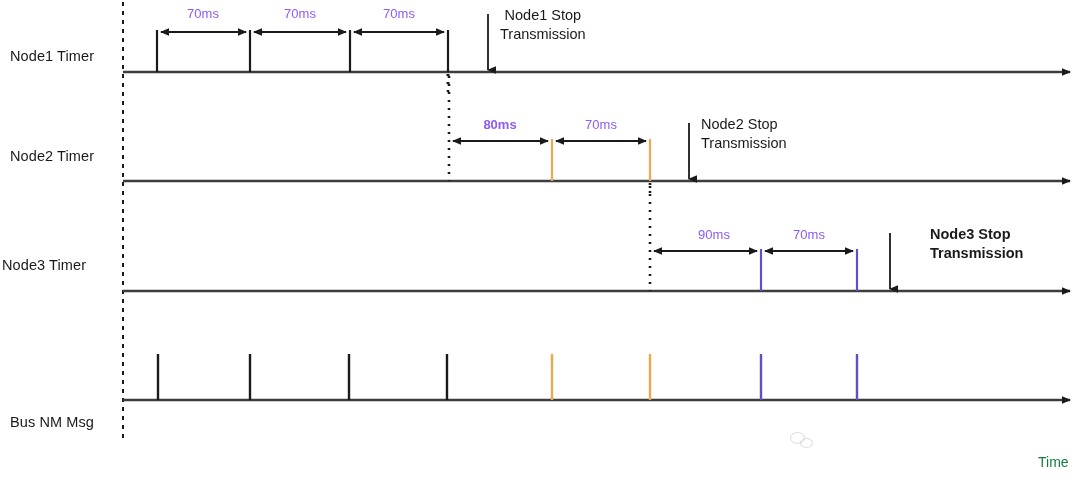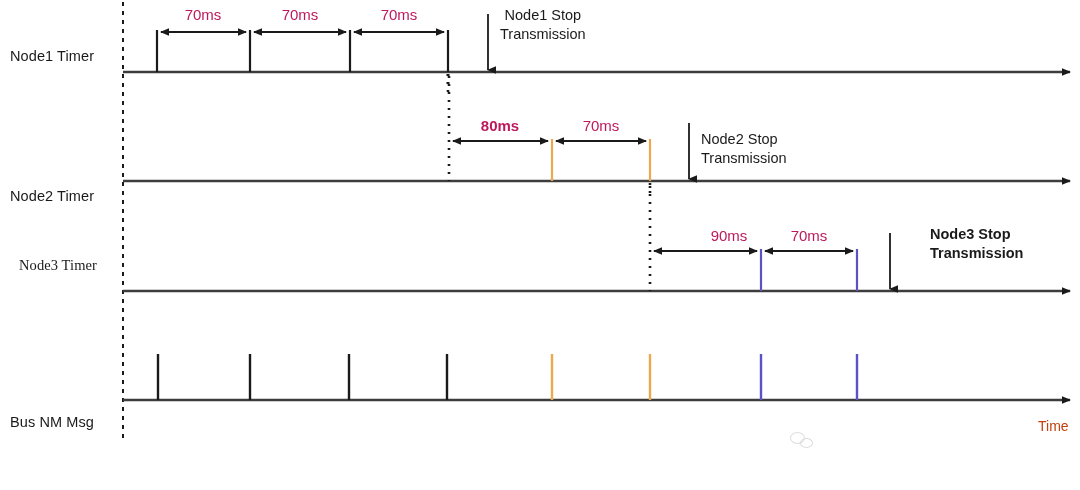--- a/index.html
+++ b/index.html
@@ -25,36 +25,37 @@
   .axis-svg {
     position: absolute;
     left: 0;
     top: 0;
     width: 1080px;
     height: 490px;
     pointer-events: none;
   }
   .measure-label {
     position: absolute;
-    font-size: 15px;
-    color: #be185d;
+    font-size: 13px;
+    color: #8b5cf6;
     white-space: nowrap;
     transform: translateX(-50%);
   }
   .stop-label {
     position: absolute;
     font-size: 14.5px;
     color: #1a1a1a;
     line-height: 19px;
     white-space: nowrap;
   }
   .time-label {
     position: absolute;
     font-size: 14px;
-    color: #c2410c;
+    color: #15803d;
+    margin-top: 36px;
   }
   .watermark {
     position: absolute;
     font-size: 21px;
     color: #d9d9d9;
     white-space: nowrap;
     letter-spacing: 1px;
     font-family: "DejaVu Sans", sans-serif;
     user-select: none;
   }
@@ -126,39 +127,39 @@
         <line x1="349" y1="354" x2="349" y2="400" stroke="#1a1a1a" stroke-width="2.4"></line>
         <line x1="447" y1="354" x2="447" y2="400" stroke="#1a1a1a" stroke-width="2.4"></line>
         <line x1="552" y1="354" x2="552" y2="400" stroke="#eba84e" stroke-width="2.4"></line>
         <line x1="650" y1="354" x2="650" y2="400" stroke="#eba84e" stroke-width="2.4"></line>
         <line x1="761" y1="354" x2="761" y2="400" stroke="#5b52c8" stroke-width="2.4"></line>
         <line x1="857" y1="354" x2="857" y2="400" stroke="#5b52c8" stroke-width="2.4"></line>
       </g>
   </svg>
 
   <div class="row-label" style="left:10px; top:48px;">Node1 Timer</div>
-  <div class="row-label" style="left:10px; top:148px;margin-top:40px;">Node2 Timer</div>
-  <div class="row-label" style="left:19px; top:257px;font-family:Liberation Serif, serif;">Node3 Timer</div>
+  <div class="row-label" style="left:10px; top:148px;">Node2 Timer</div>
+  <div class="row-label" style="left:2px; top:257px;">Node3 Timer</div>
   <div class="row-label" style="left:10px; top:366px;margin-top:48px;">Bus NM Msg</div>
 
   <div class="measure-label" style="left:203px; top:6px;">70ms</div>
   <div class="measure-label" style="left:300px; top:6px;">70ms</div>
   <div class="measure-label" style="left:399px; top:6px;">70ms</div>
 
   <div class="measure-label" style="left:500px; top:117px;font-weight:bold;">80ms</div>
   <div class="measure-label" style="left:601px; top:117px;">70ms</div>
 
-  <div class="measure-label" style="left:729px; top:227px;">90ms</div>
+  <div class="measure-label" style="left:714px; top:227px;">90ms</div>
   <div class="measure-label" style="left:809px; top:227px;">70ms</div>
 
   <div class="stop-label" style="left:500px; top:6px;text-align:center;">
     <span>Node1 Stop</span><br>
     <span>Transmission</span>
   </div>
-  <div class="stop-label" style="left:701px; top:130px;">
+  <div class="stop-label" style="left:701px; top:115px;">
     <span>Node2 Stop</span><br>
     <span>Transmission</span>
   </div>
   <div class="stop-label" style="left:930px; top:225px;font-weight:bold;">
     <span>Node3 Stop</span><br>
     <span>Transmission</span>
   </div>
 
   <div class="time-label" style="left:1038px; top:418px;">Time</div>
 

